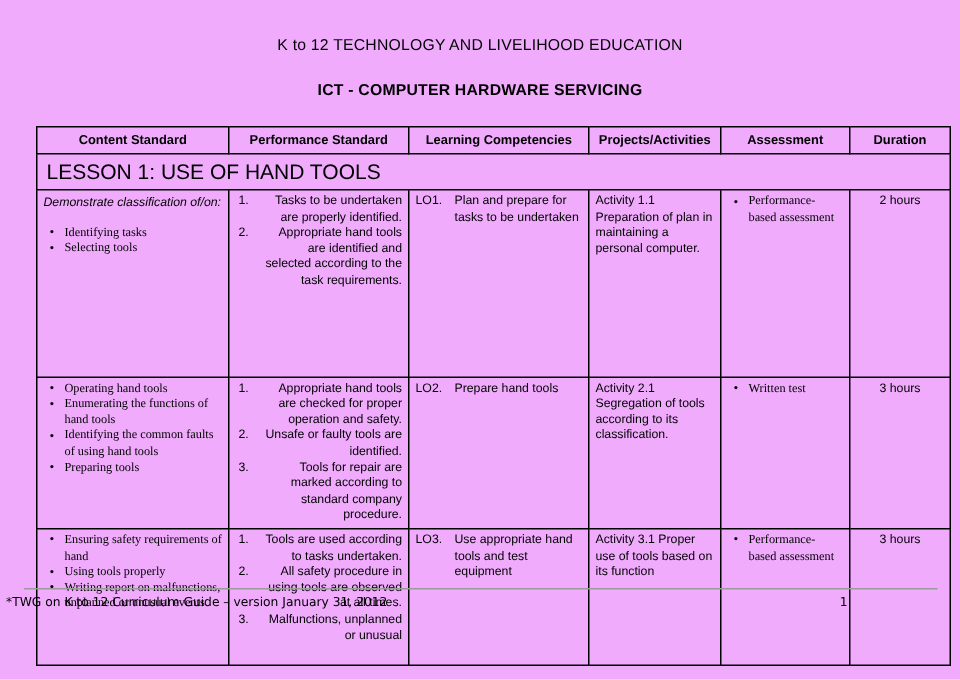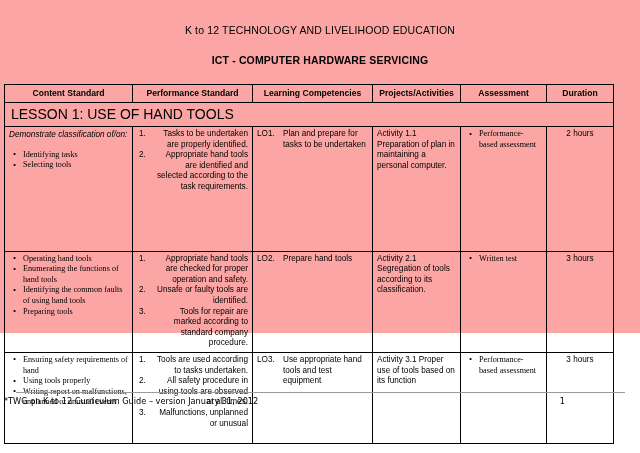--- a/index.html
+++ b/index.html
@@ -11,22 +11,22 @@
     width: 640px;
     height: 453px;
     font-family: "Liberation Sans", sans-serif;
     color: #000000;
     -webkit-font-smoothing: antialiased;
     overflow: hidden;
   }
   .page {
     position: relative;
     width: 640px;
-    height: 333px;
-    background: #fca5a5;
+    height: 453px;
+    background: #f0abfc;
     box-sizing: border-box;
   }
 
   
   .doc-head {
     padding-top: 24px;
     text-align: center;
   }
   .title-1 {
     font-size: 10.5px;
@@ -44,21 +44,21 @@
   .title-3 {
     font-size: 10px;
     line-height: 13px;
     font-weight: bold;
     margin-top: 2px;
   }
 
   
   .tbl-wrap {
     position: absolute;
-    left: 4px;
+    left: 24px;
     top: 84px;
     width: 609px;
   }
   table.cg {
     border-collapse: collapse;
     table-layout: fixed;
     width: 609px;
     font-size: 8.2px;
   }
   table.cg td, table.cg th {

